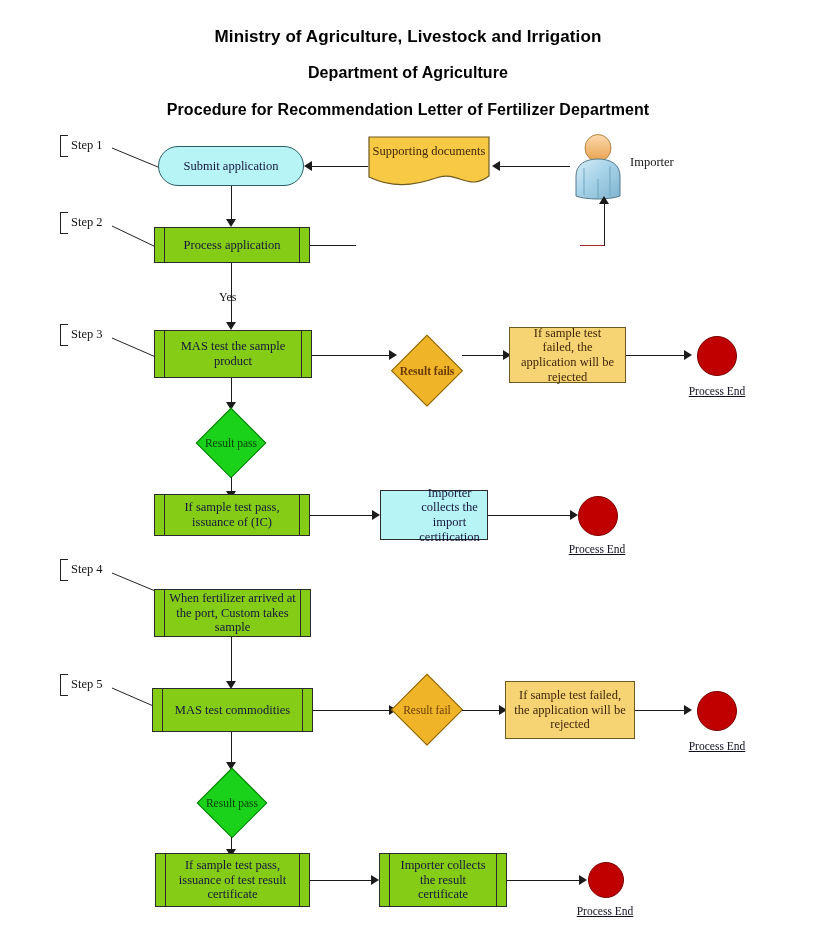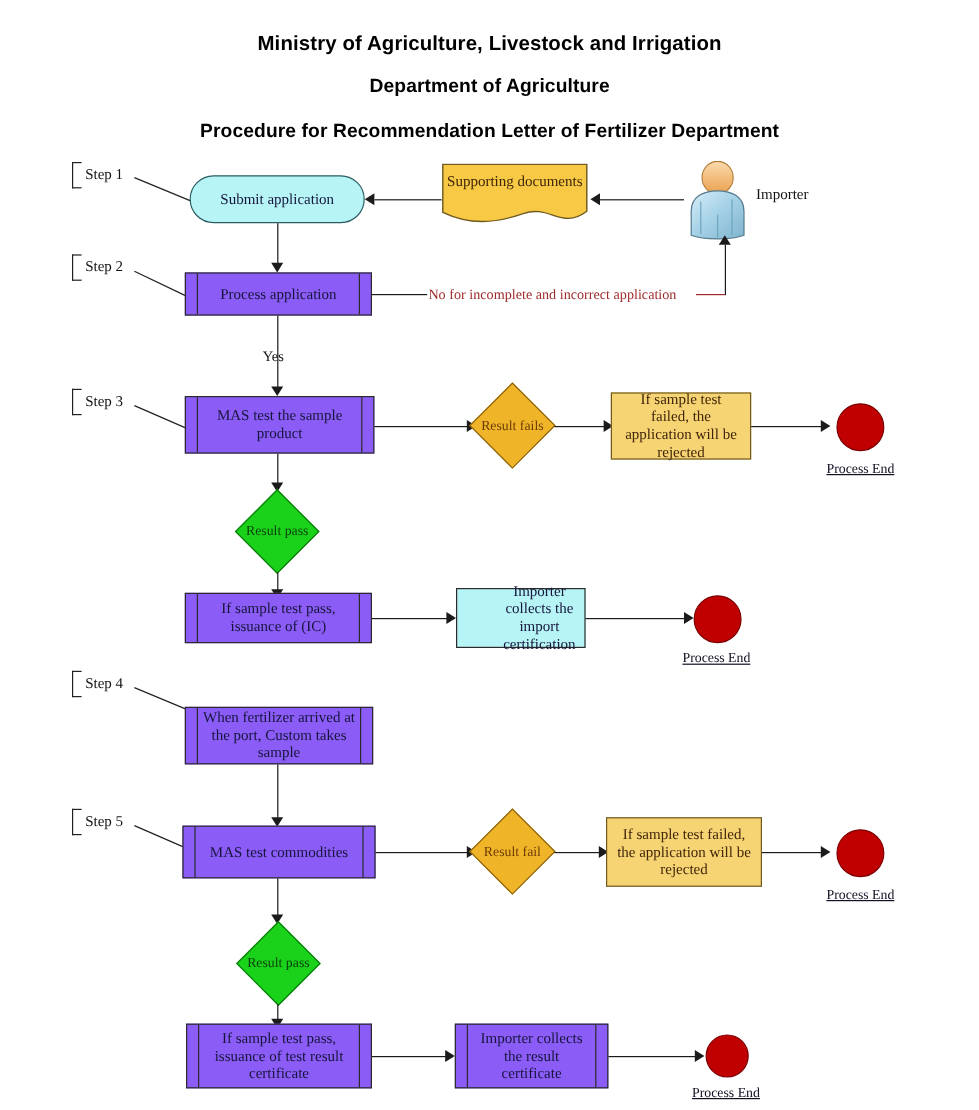--- a/index.html
+++ b/index.html
@@ -42,21 +42,21 @@
     align-items: center;
     justify-content: center;
     text-align: center;
     line-height: 1.18;
     font-size: 12.5px;
     color: #16163c;
   }
 
   
   .predef {
-    background: #8b5cf6;
+    background: #84cc16;
     border: 1px solid #2b2b2b;
   }
   .predef .bar-l,
   .predef .bar-r {
     position: absolute;
     top: 0; bottom: 0;
     width: 1px;
     background: #2b2b2b;
   }
   .predef .bar-l { left: 9px; }
@@ -257,21 +257,20 @@
     <line x1="0" y1="0" x2="46" y2="22" stroke="#222" stroke-width="1"></line>
   </svg>
 
   <div class="node predef" style="left:154px; top:227px; width:156px; height:36px; position:absolute;">
     <span class="bar-l"></span>
     <span class="bar-r"></span>
     <span class="lbl">Process application</span>
   </div>
 
   <div class="line-h" style="left:310px; top:245px; width:46px;"></div>
-  <div class="edge-label red" style="left:357px; top:238px;">No for incomplete and incorrect application</div>
   <div class="line-h line-red" style="left:580px; top:245px; width:24px;"></div>
   <div class="line-v" style="left:604px; top:204px; height:42px;"></div>
   <div class="arrow up" style="left:599px; top:196px;"></div>
 
   <div class="line-v" style="left:231px; top:263px; height:63px;"></div>
   <div class="edge-label" style="left:219px; top:290px;">Yes</div>
   <div class="arrow down" style="left:226px; top:322px;"></div>
 
   <div class="step" style="left:60px; top:327px;">
     <div class="bracket"></div>
@@ -283,21 +282,21 @@
 
   <div class="node predef" style="left:154px; top:330px; width:158px; height:48px; position:absolute;">
     <span class="bar-l"></span>
     <span class="bar-r"></span>
     <span class="lbl">MAS test the sample product</span>
   </div>
 
   <div class="line-h" style="left:312px; top:355px; width:79px;"></div>
   <div class="arrow right" style="left:389px; top:350px;"></div>
 
-  <div class="diamond gold" style="left:392px; top:320px; width:70px; height:70px;">
+  <div class="diamond gold" style="left:392px; top:336px; width:70px; height:70px;font-weight:bold;">
     <span class="dshape"></span>
     <span class="lbl">Result fails</span>
   </div>
 
   <div class="line-h" style="left:462px; top:355px; width:46px;"></div>
   <div class="arrow right" style="left:503px; top:350px;"></div>
 
   <div class="node rect-gold" style="left:509px; top:327px; width:117px; height:56px; position:absolute;">
     <span class="lbl">If sample test failed, the application will be rejected</span>
   </div>

